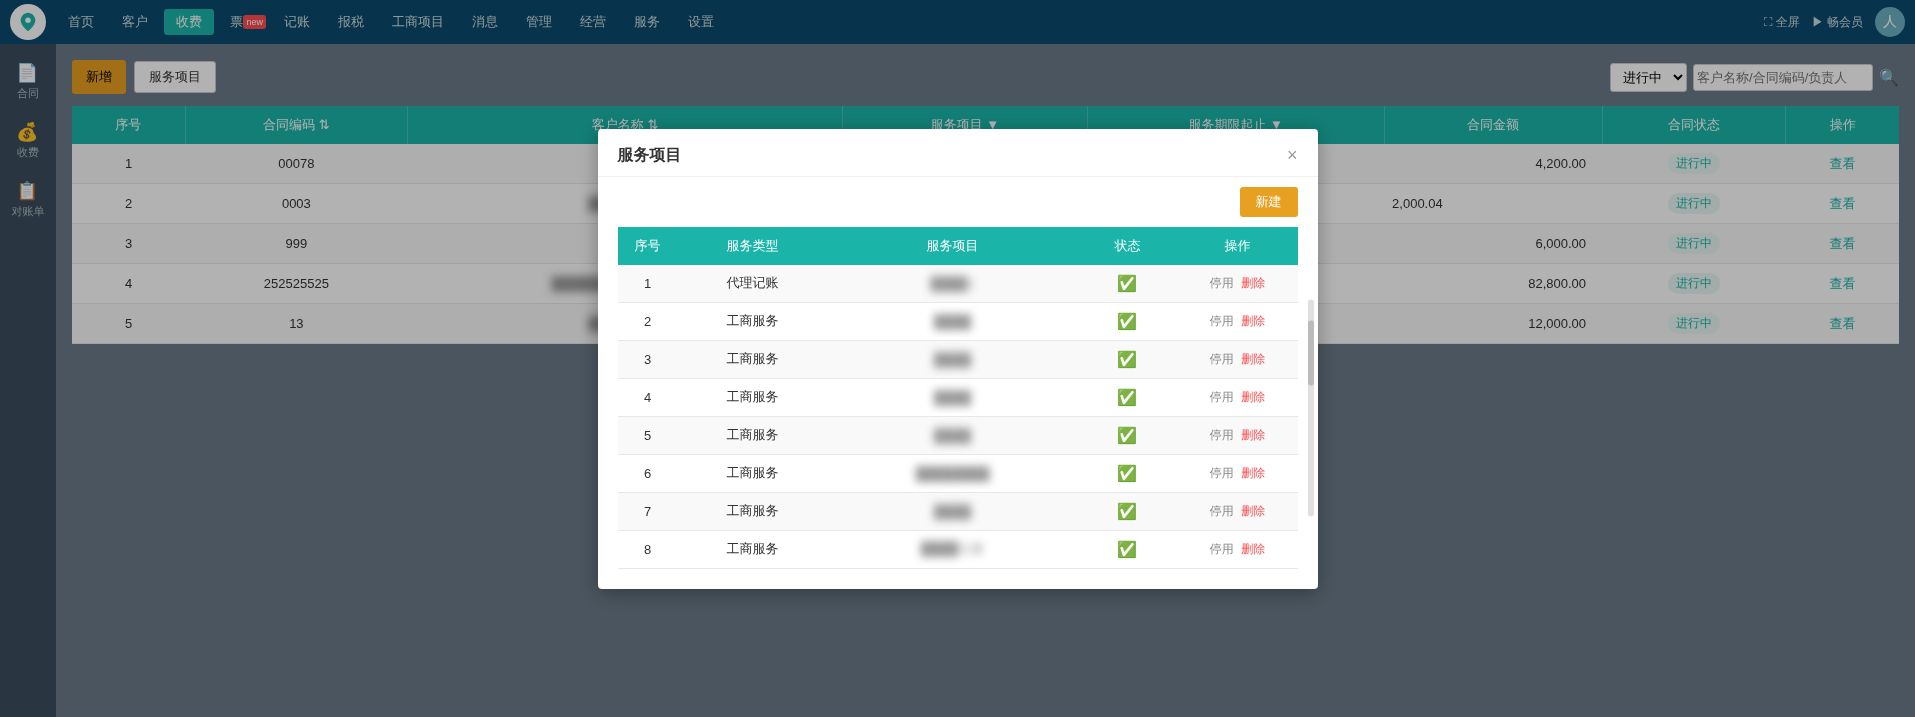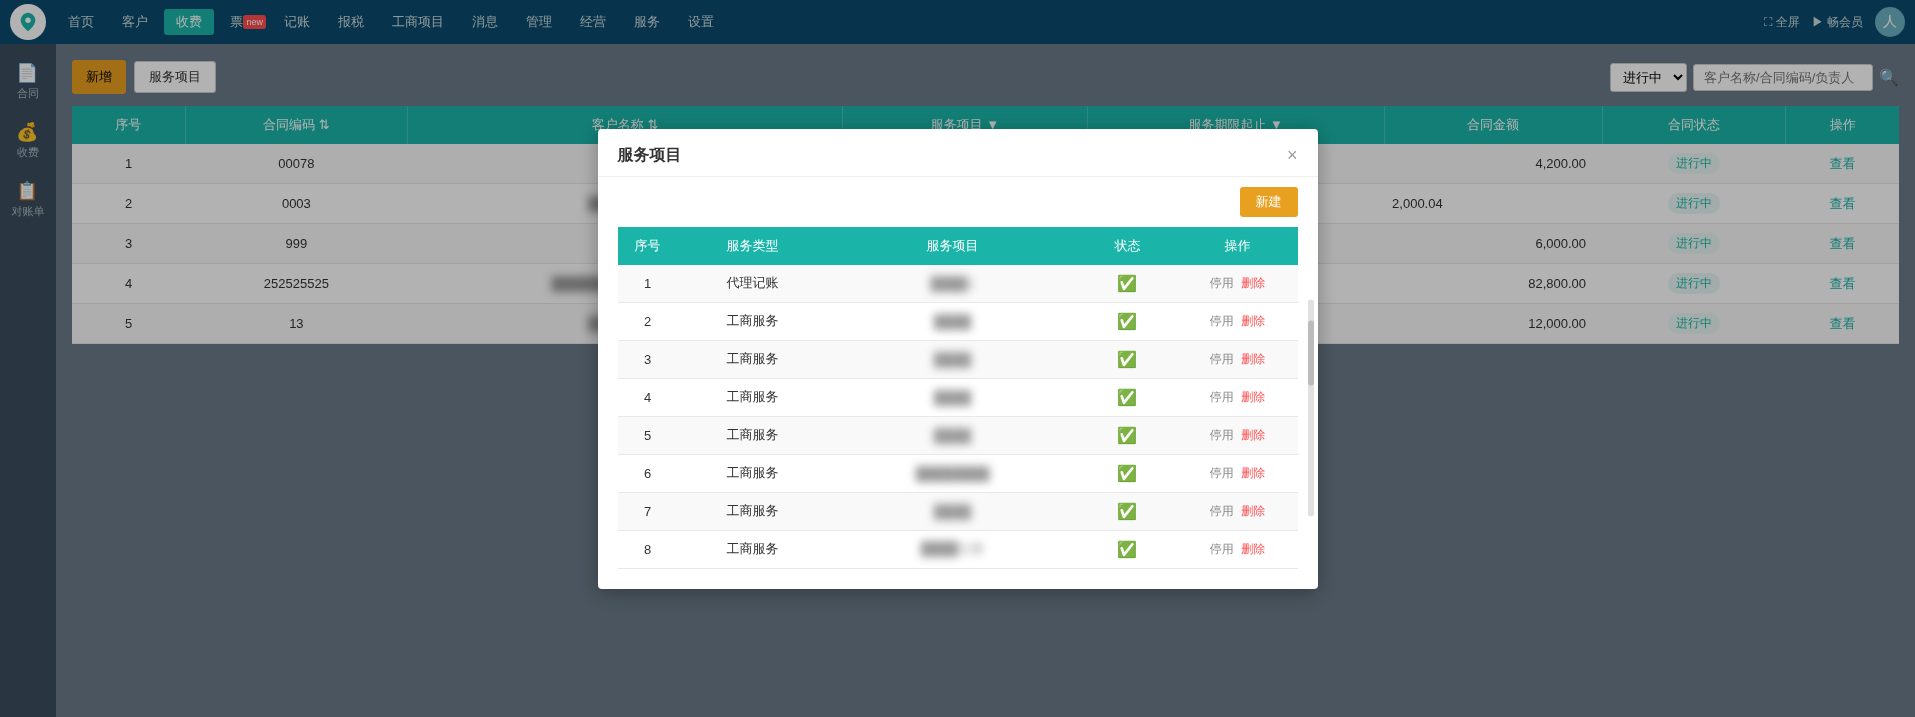--- a/index.html
+++ b/index.html
@@ -80,21 +80,21 @@
     .btn-service-item {
       background: #fff; color: #333; border: 1px solid #ccc; padding: 6px 14px;
       border-radius: 3px; cursor: pointer; font-size: 13px;
     }
     .toolbar-right { margin-left: auto; display: flex; align-items: center; gap: 6px; }
     .status-select {
       padding: 5px 8px; border: 1px solid #ccc; border-radius: 3px;
       font-size: 13px; background: #fff;
     }
     .search-input {
-      padding: 5px 10px; border: 1px solid #ccc; border-radius: 3px;
+      padding: 5px 3px; border: 1px solid #ccc; border-radius: 3px;
       font-size: 13px; width: 180px;
     }
     .search-icon-btn {
       background: none; border: none; cursor: pointer; color: #888; font-size: 16px;
     }
 
     
     .data-table { width: 100%; border-collapse: collapse; background: #fff; }
     .data-table thead tr { background: #1ab5a8; color: #fff; }
     .data-table thead th {

